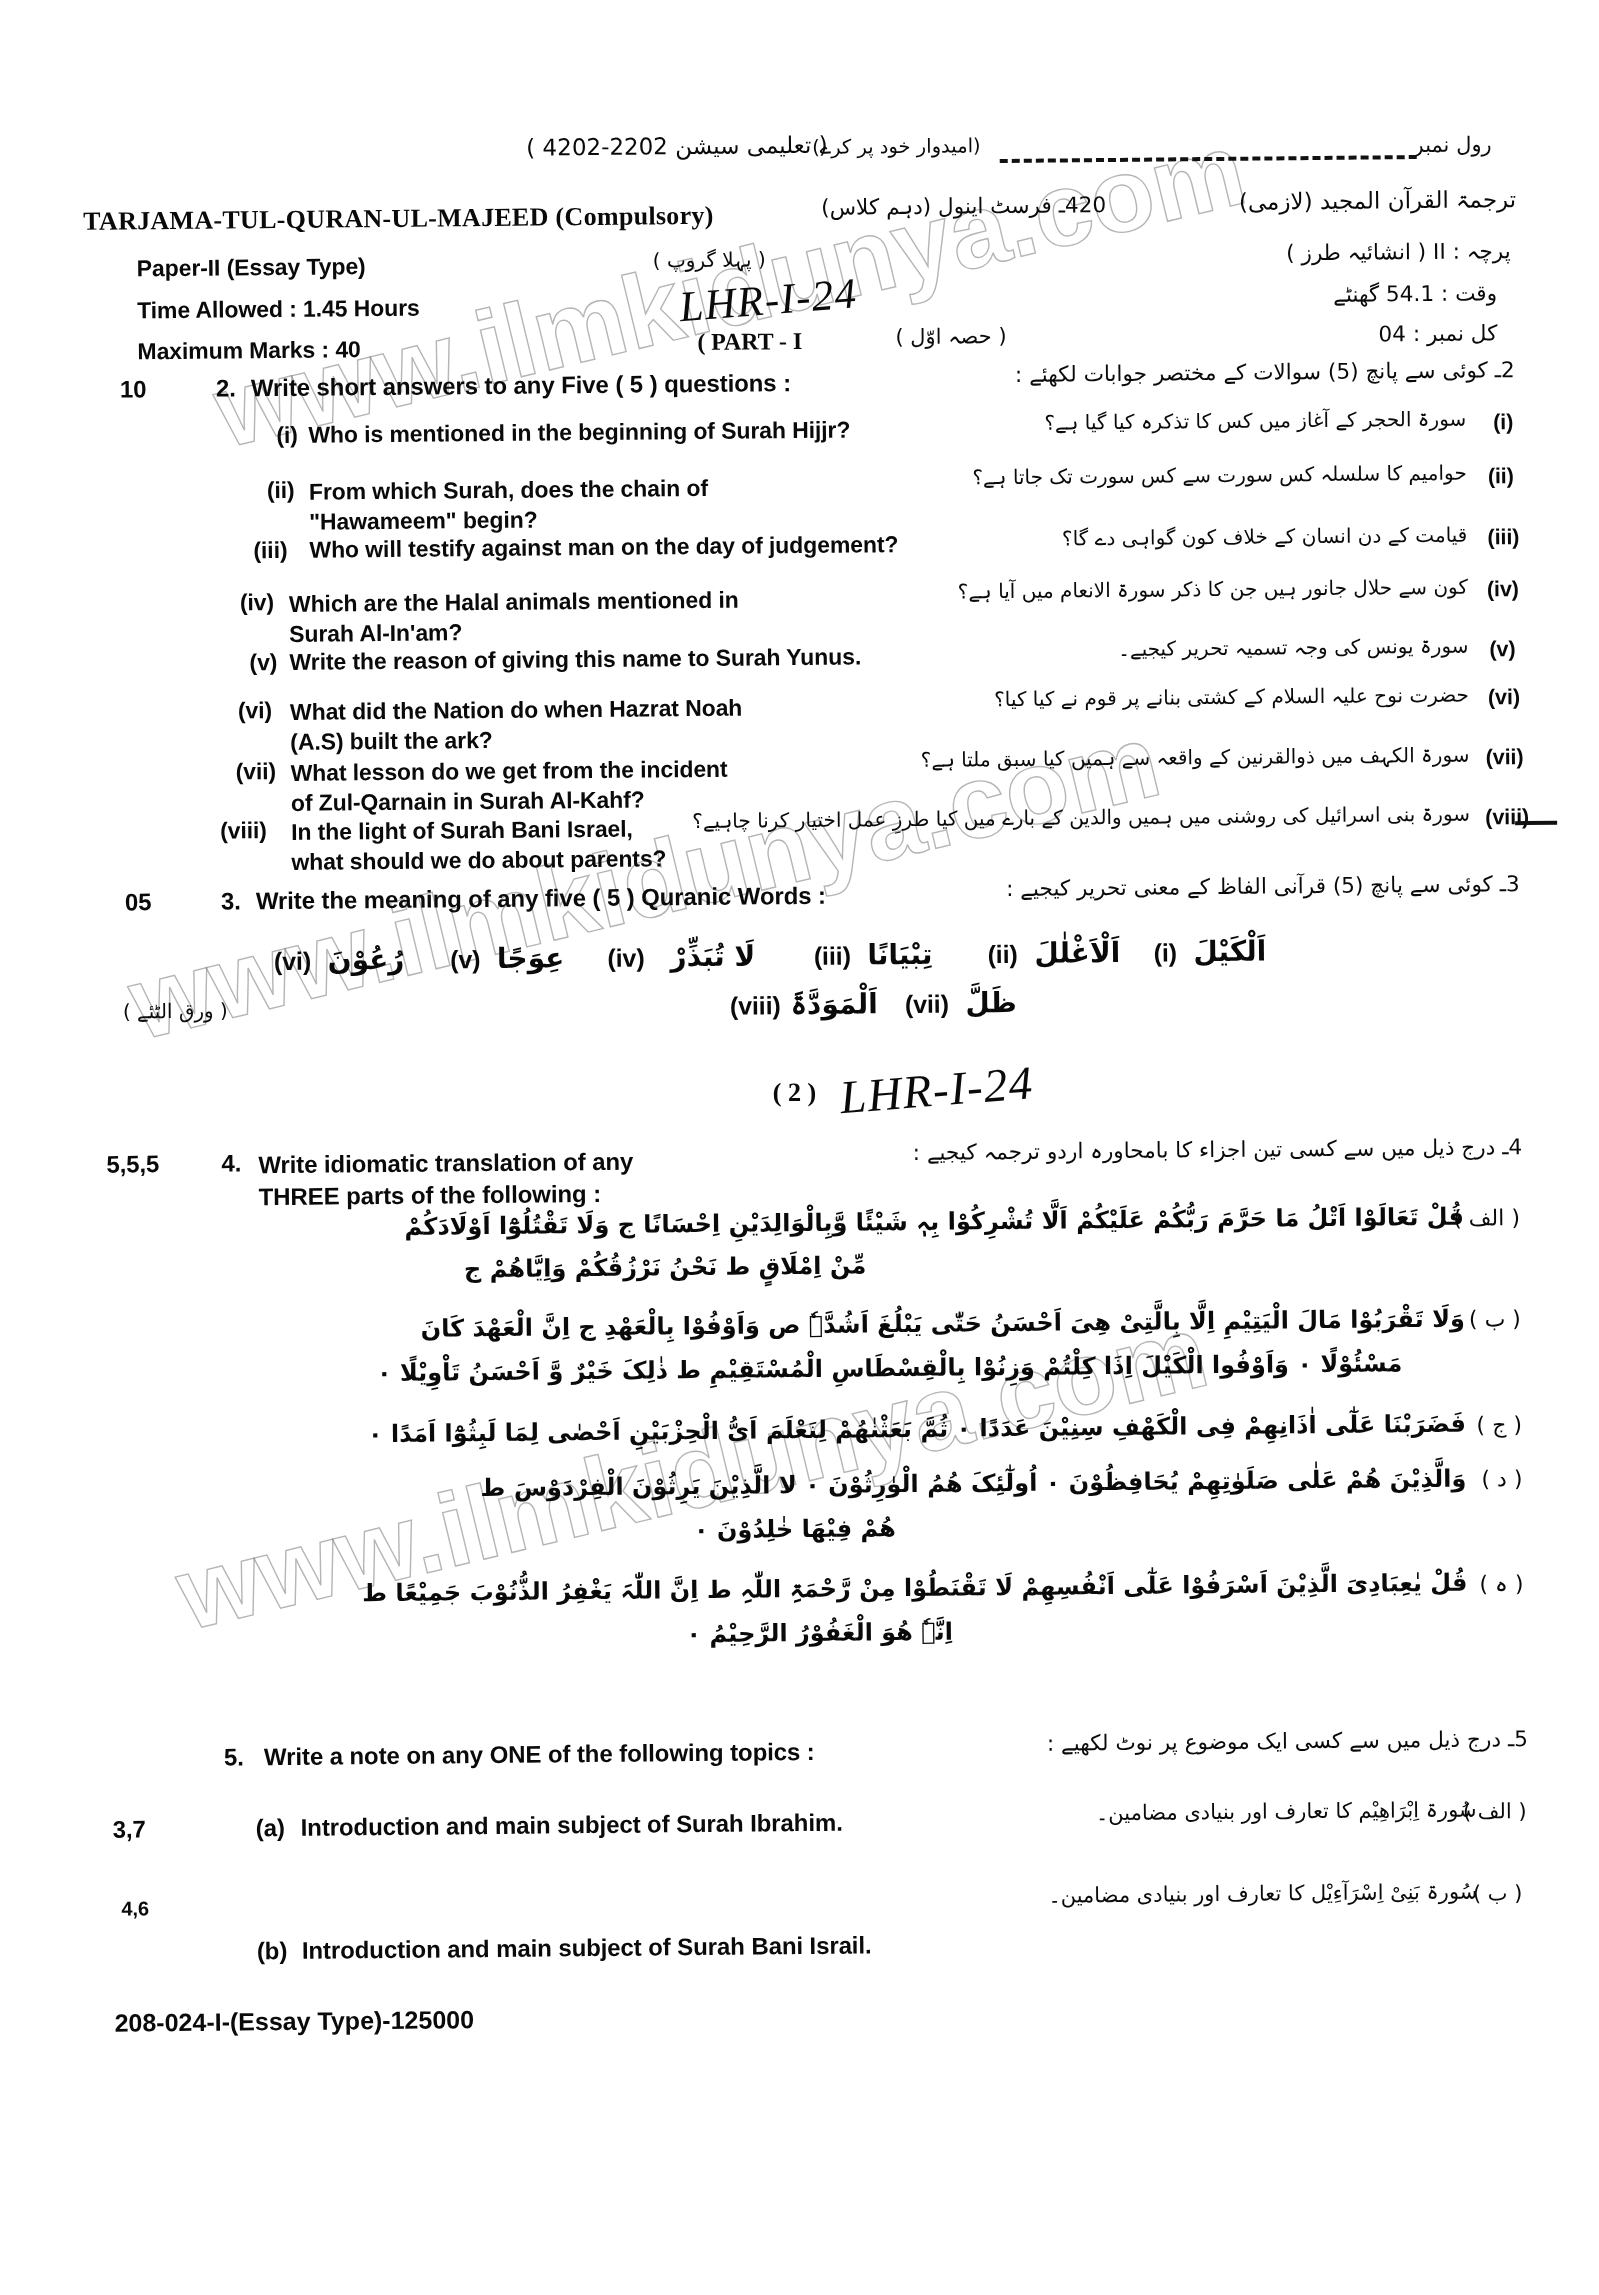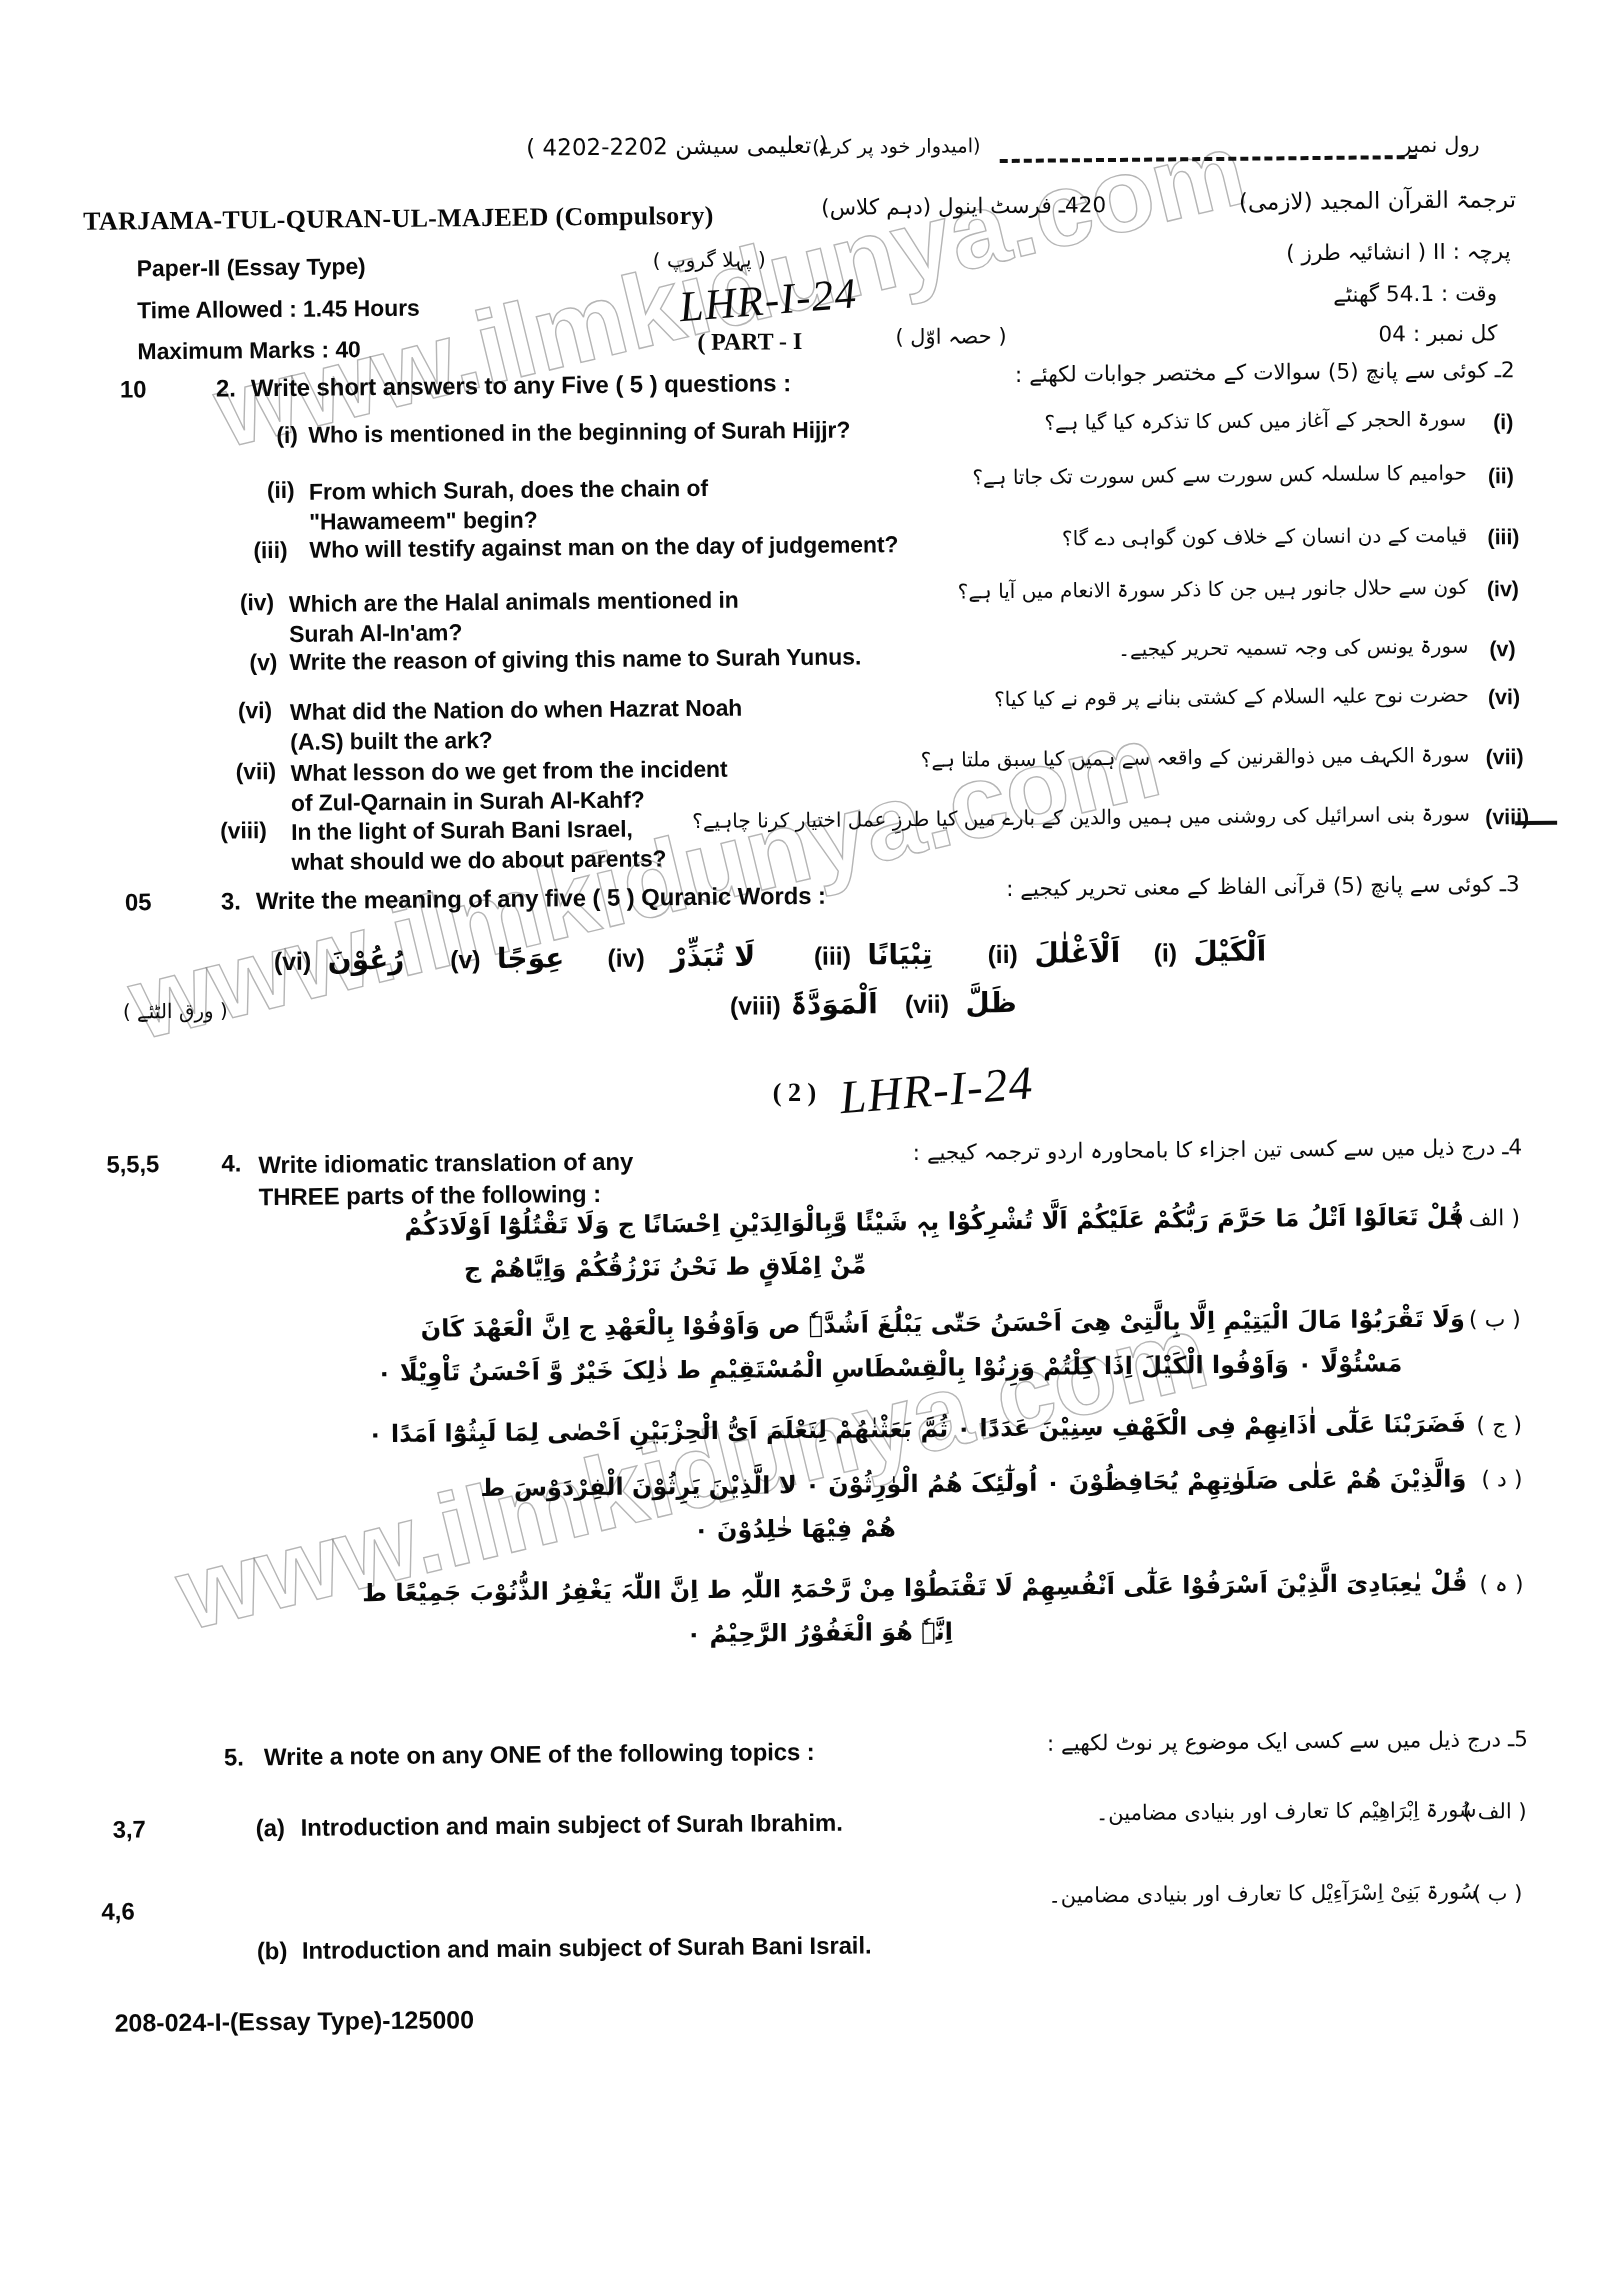--- a/index.html
+++ b/index.html
@@ -51,21 +51,21 @@
 </head>
 <body>
 
 <div class="page">
  <div class="sheet">
 
   <div class="wm wm1">www.ilmkidunya.com</div>
   <div class="wm wm2">www.ilmkidunya.com</div>
   <div class="wm wm3">www.ilmkidunya.com</div>
 
-  <div class="abs ur" style="right:113px;top:139px;font-size:21px;">رول نمبر</div>
+  <div class="abs ur" style="right:101px;top:139px;font-size:21px;">رول نمبر</div>
   <span class="abs dashrule" style="right:170px;top:161px;width:417px;"></span>
   <div class="abs ur" style="right:612px;top:136px;font-size:19.5px;">(امیدوار خود پر کرے)</div>
   <div class="abs ur" style="right:765px;top:132px;font-size:23px;">( تعلیمی سیشن 2022-2024 )</div>
 
   <div class="abs en serif" style="left:90px;top:200px;font-size:26px;letter-spacing:0.3px;">TARJAMA-TUL-QURAN-UL-MAJEED (Compulsory)</div>
   <div class="abs ur" style="right:77px;top:193px;font-size:23px;">
     <span>ترجمۃ القرآن المجید (لازمی)</span>
   </div>
   <div class="abs ur" style="right:487px;top:195px;font-size:21.6px;">024ـ فرسٹ اینول (دہم کلاس)</div>
 
@@ -214,21 +214,21 @@
     <span>5ـ</span>
     <span>درج ذیل میں سے کسی ایک موضوع پر نوٹ لکھیے :</span>
   </div>
 
   <div class="abs en" style="left:104px;top:1809px;font-size:24px;">3,7</div>
   <div class="abs en" style="left:247px;top:1809px;font-size:24px;">(a)</div>
   <div class="abs en" style="left:292px;top:1809px;font-size:24px;">Introduction and main subject of Surah Ibrahim.</div>
   <div class="abs ur" style="right:132px;top:1804px;font-size:21px;">سُورۃ اِبْرَاھِیْم کا تعارف اور بنیادی مضامین۔</div>
   <div class="abs ur" style="right:82px;top:1806px;font-size:21px;">( الف )</div>
 
-  <div class="abs en" style="left:92px;top:1891px;font-size:24px;">4,6</div>
+  <div class="abs en" style="left:112px;top:1891px;font-size:20px;">4,6</div>
   <div class="abs en" style="left:247px;top:1932px;font-size:24px;">(b)</div>
   <div class="abs en" style="left:292px;top:1932px;font-size:24px;">Introduction and main subject of Surah Bani Israil.</div>
   <div class="abs ur" style="right:132px;top:1886px;font-size:21px;">سُورۃ بَنِیْ اِسْرَآءِیْل کا تعارف اور بنیادی مضامین۔</div>
   <div class="abs ur" style="right:87px;top:1888px;font-size:21px;">( ب )</div>
 
   <div class="abs en" style="left:104px;top:2002px;font-size:25px;letter-spacing:0px;">208-024-I-(Essay Type)-125000</div>
 
  </div>
 </div>
 

